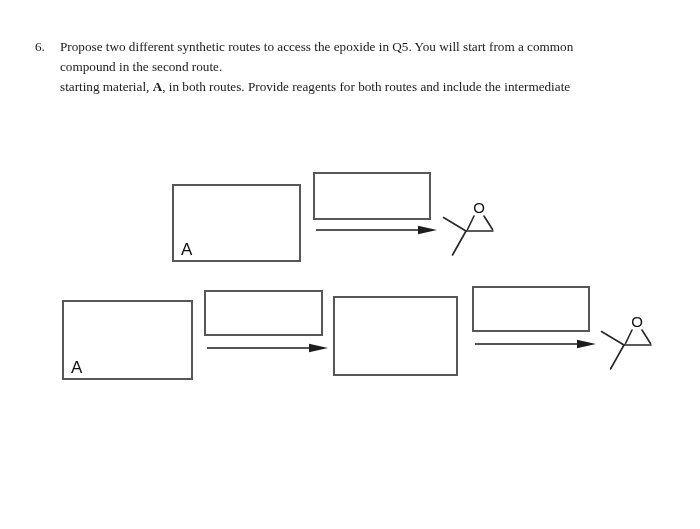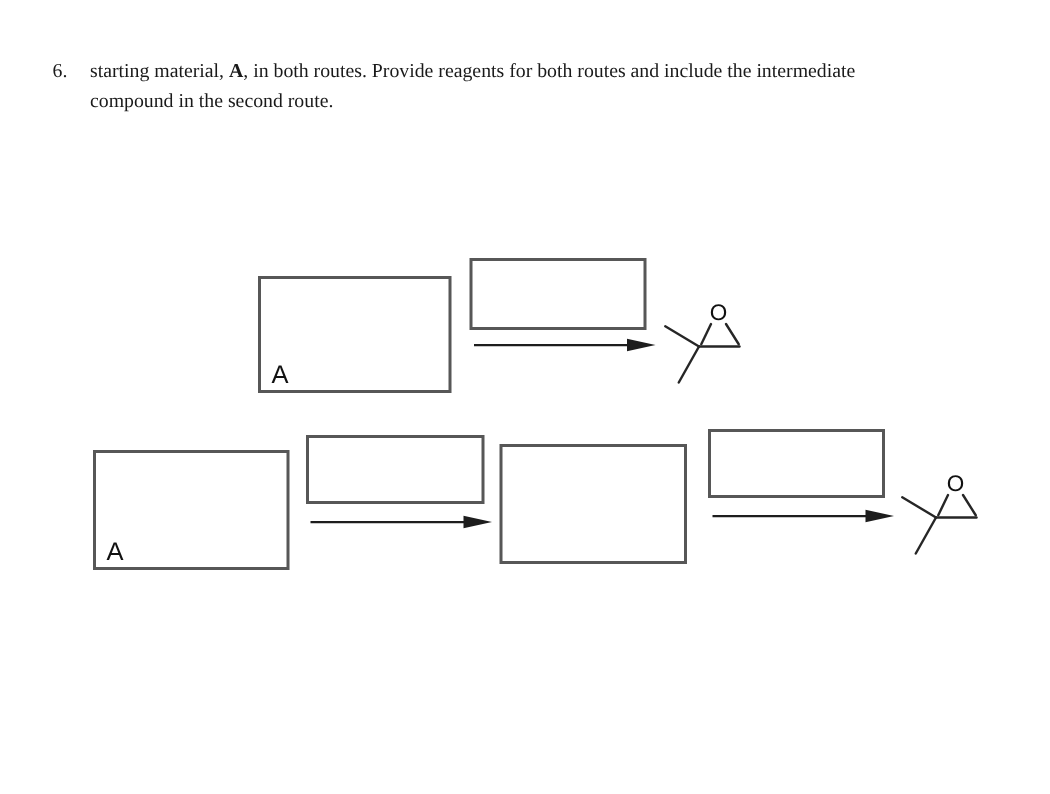--- a/index.html
+++ b/index.html
@@ -74,22 +74,23 @@
     fill: #111111;
   }
 </style>
 </head>
 <body>
 
 <div id="page">
 
   <div class="q-number">6.</div>
   <div class="q-text">
+    <div class="q-line">Propose two different synthetic routes to access the epoxide in Q5. You will start from a common</div>
+    <div class="q-line">compound in the second route.</div>
     <div class="q-line"><span>starting material, </span><span class="q-bold">A</span><span>, in both routes. Provide reagents for both routes and include the intermediate</span></div>
-    <div class="q-line">compound in the second route.</div>
   </div>
 
   <div id="box-a1" class="abox">
     <span class="start-label">A</span>
 
   </div>
 
   <div id="box-r1" class="abox">
     <span></span>
   </div>

